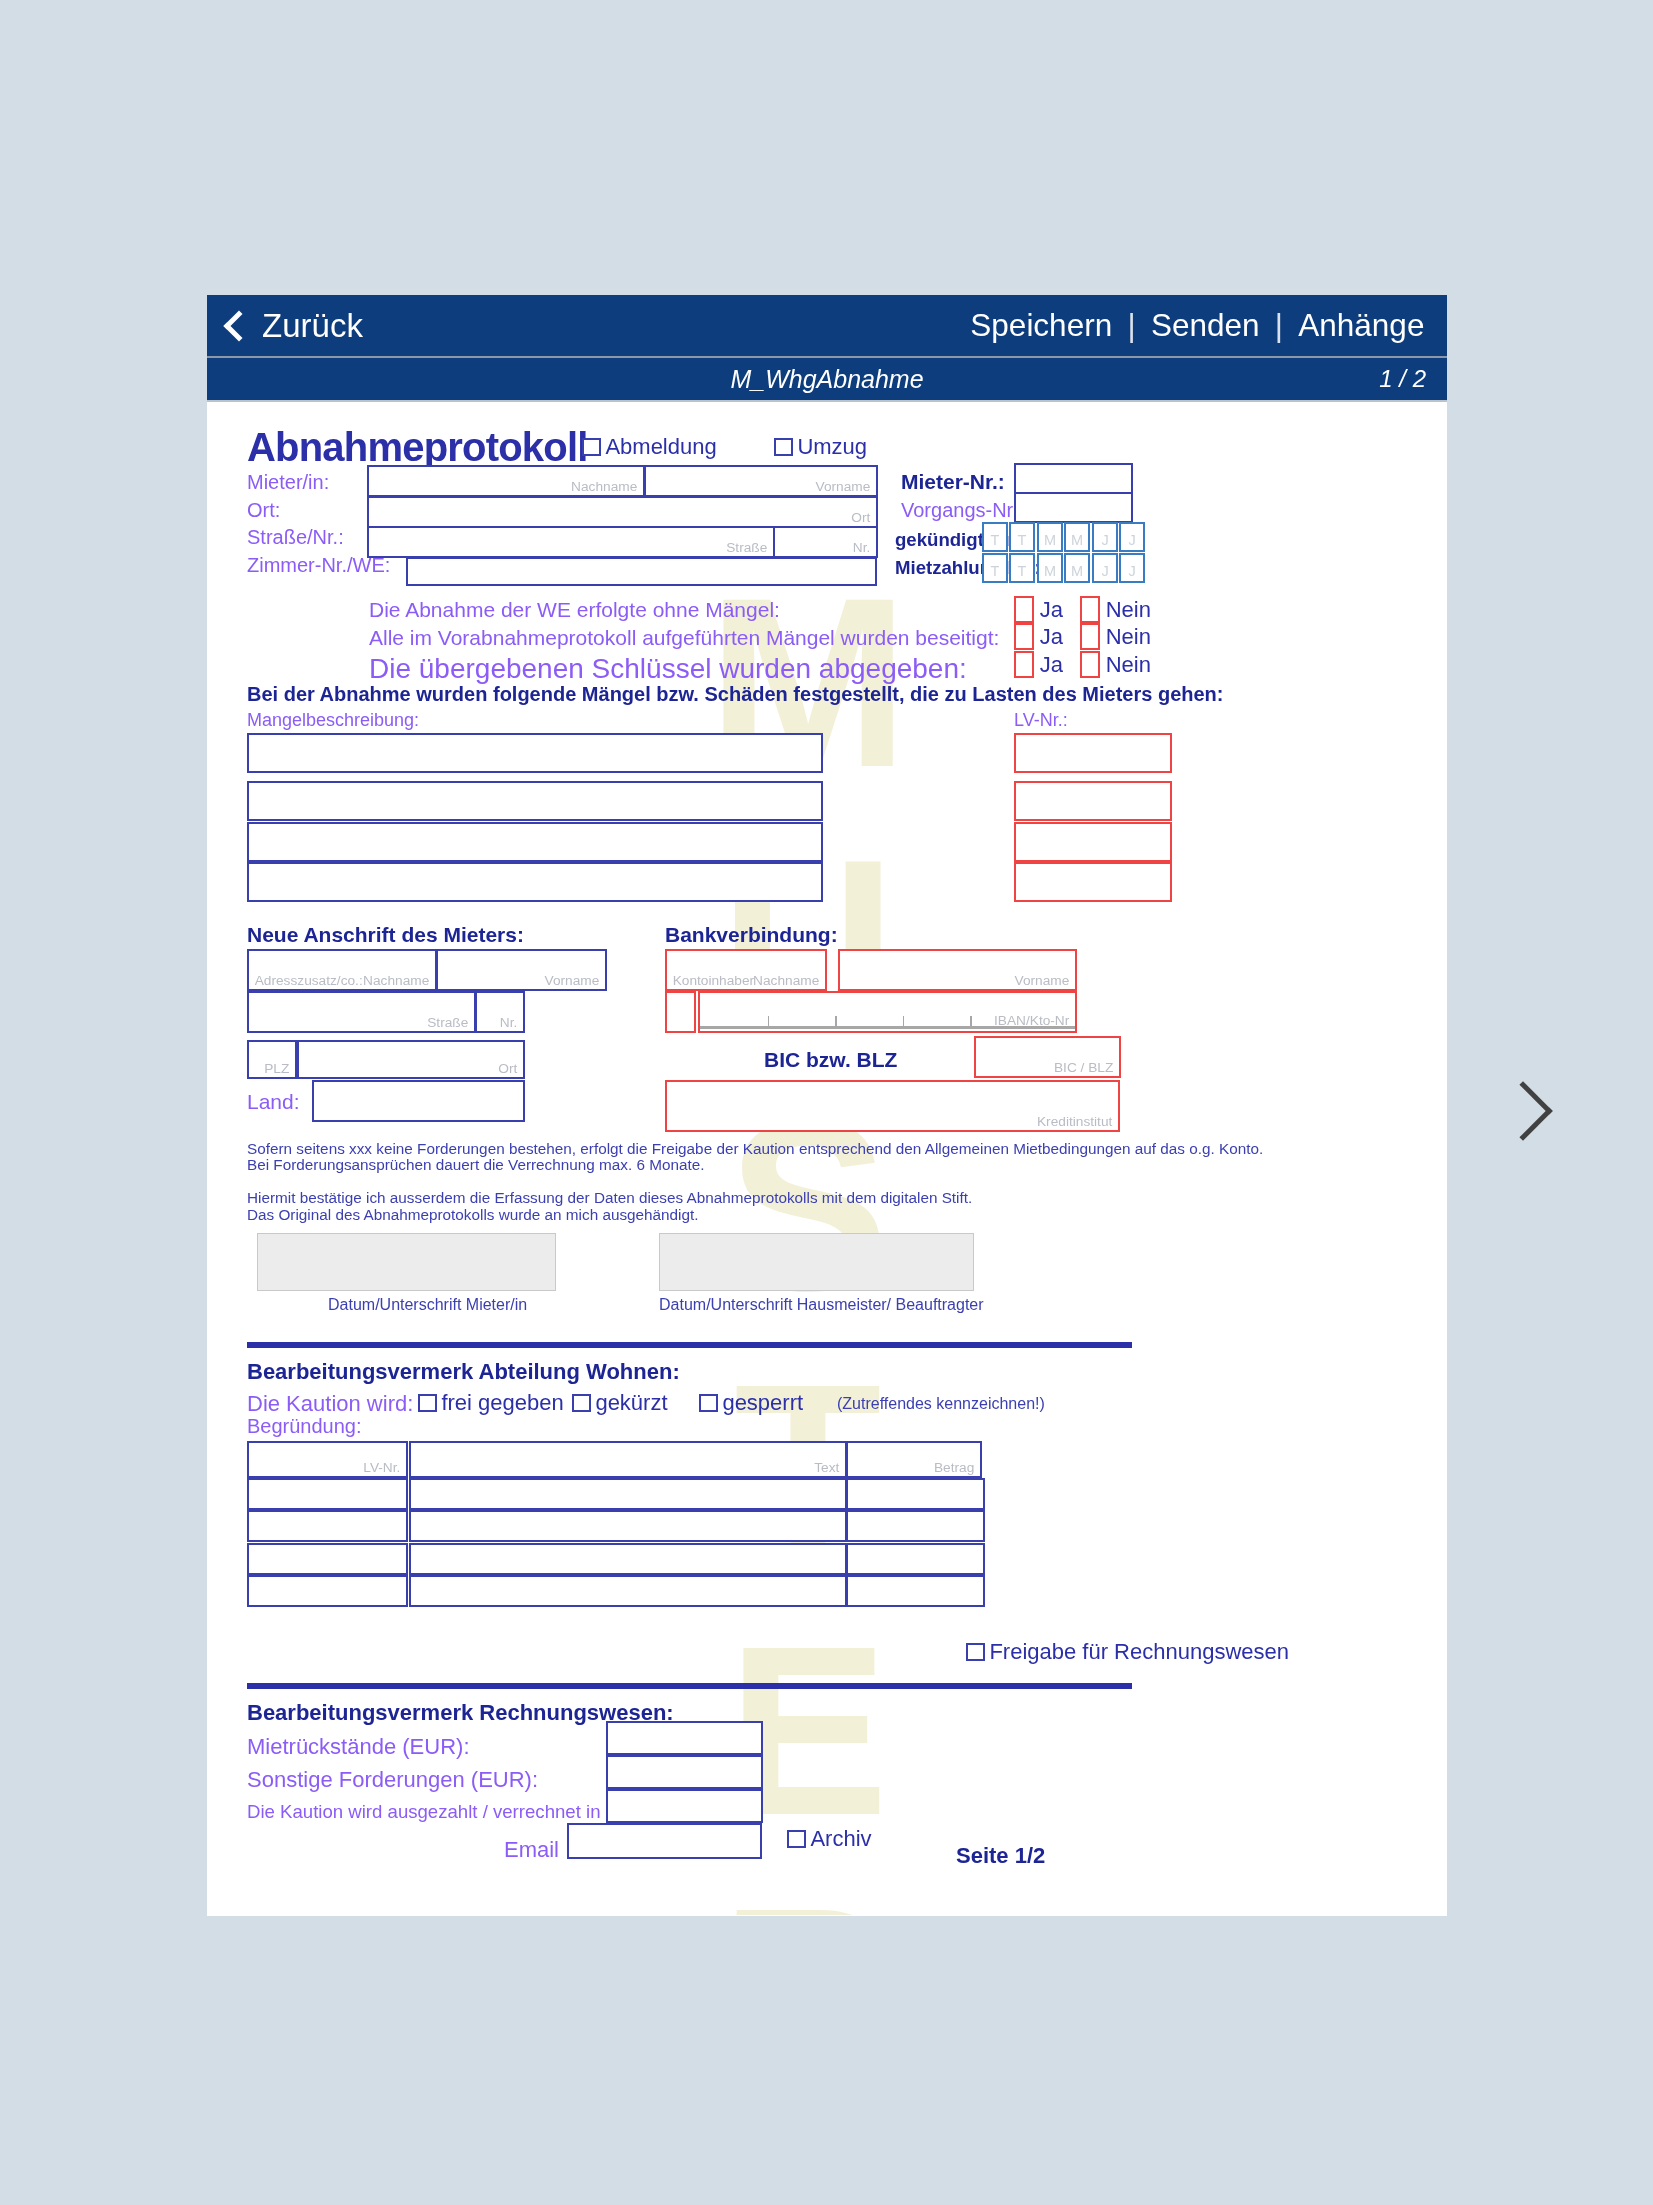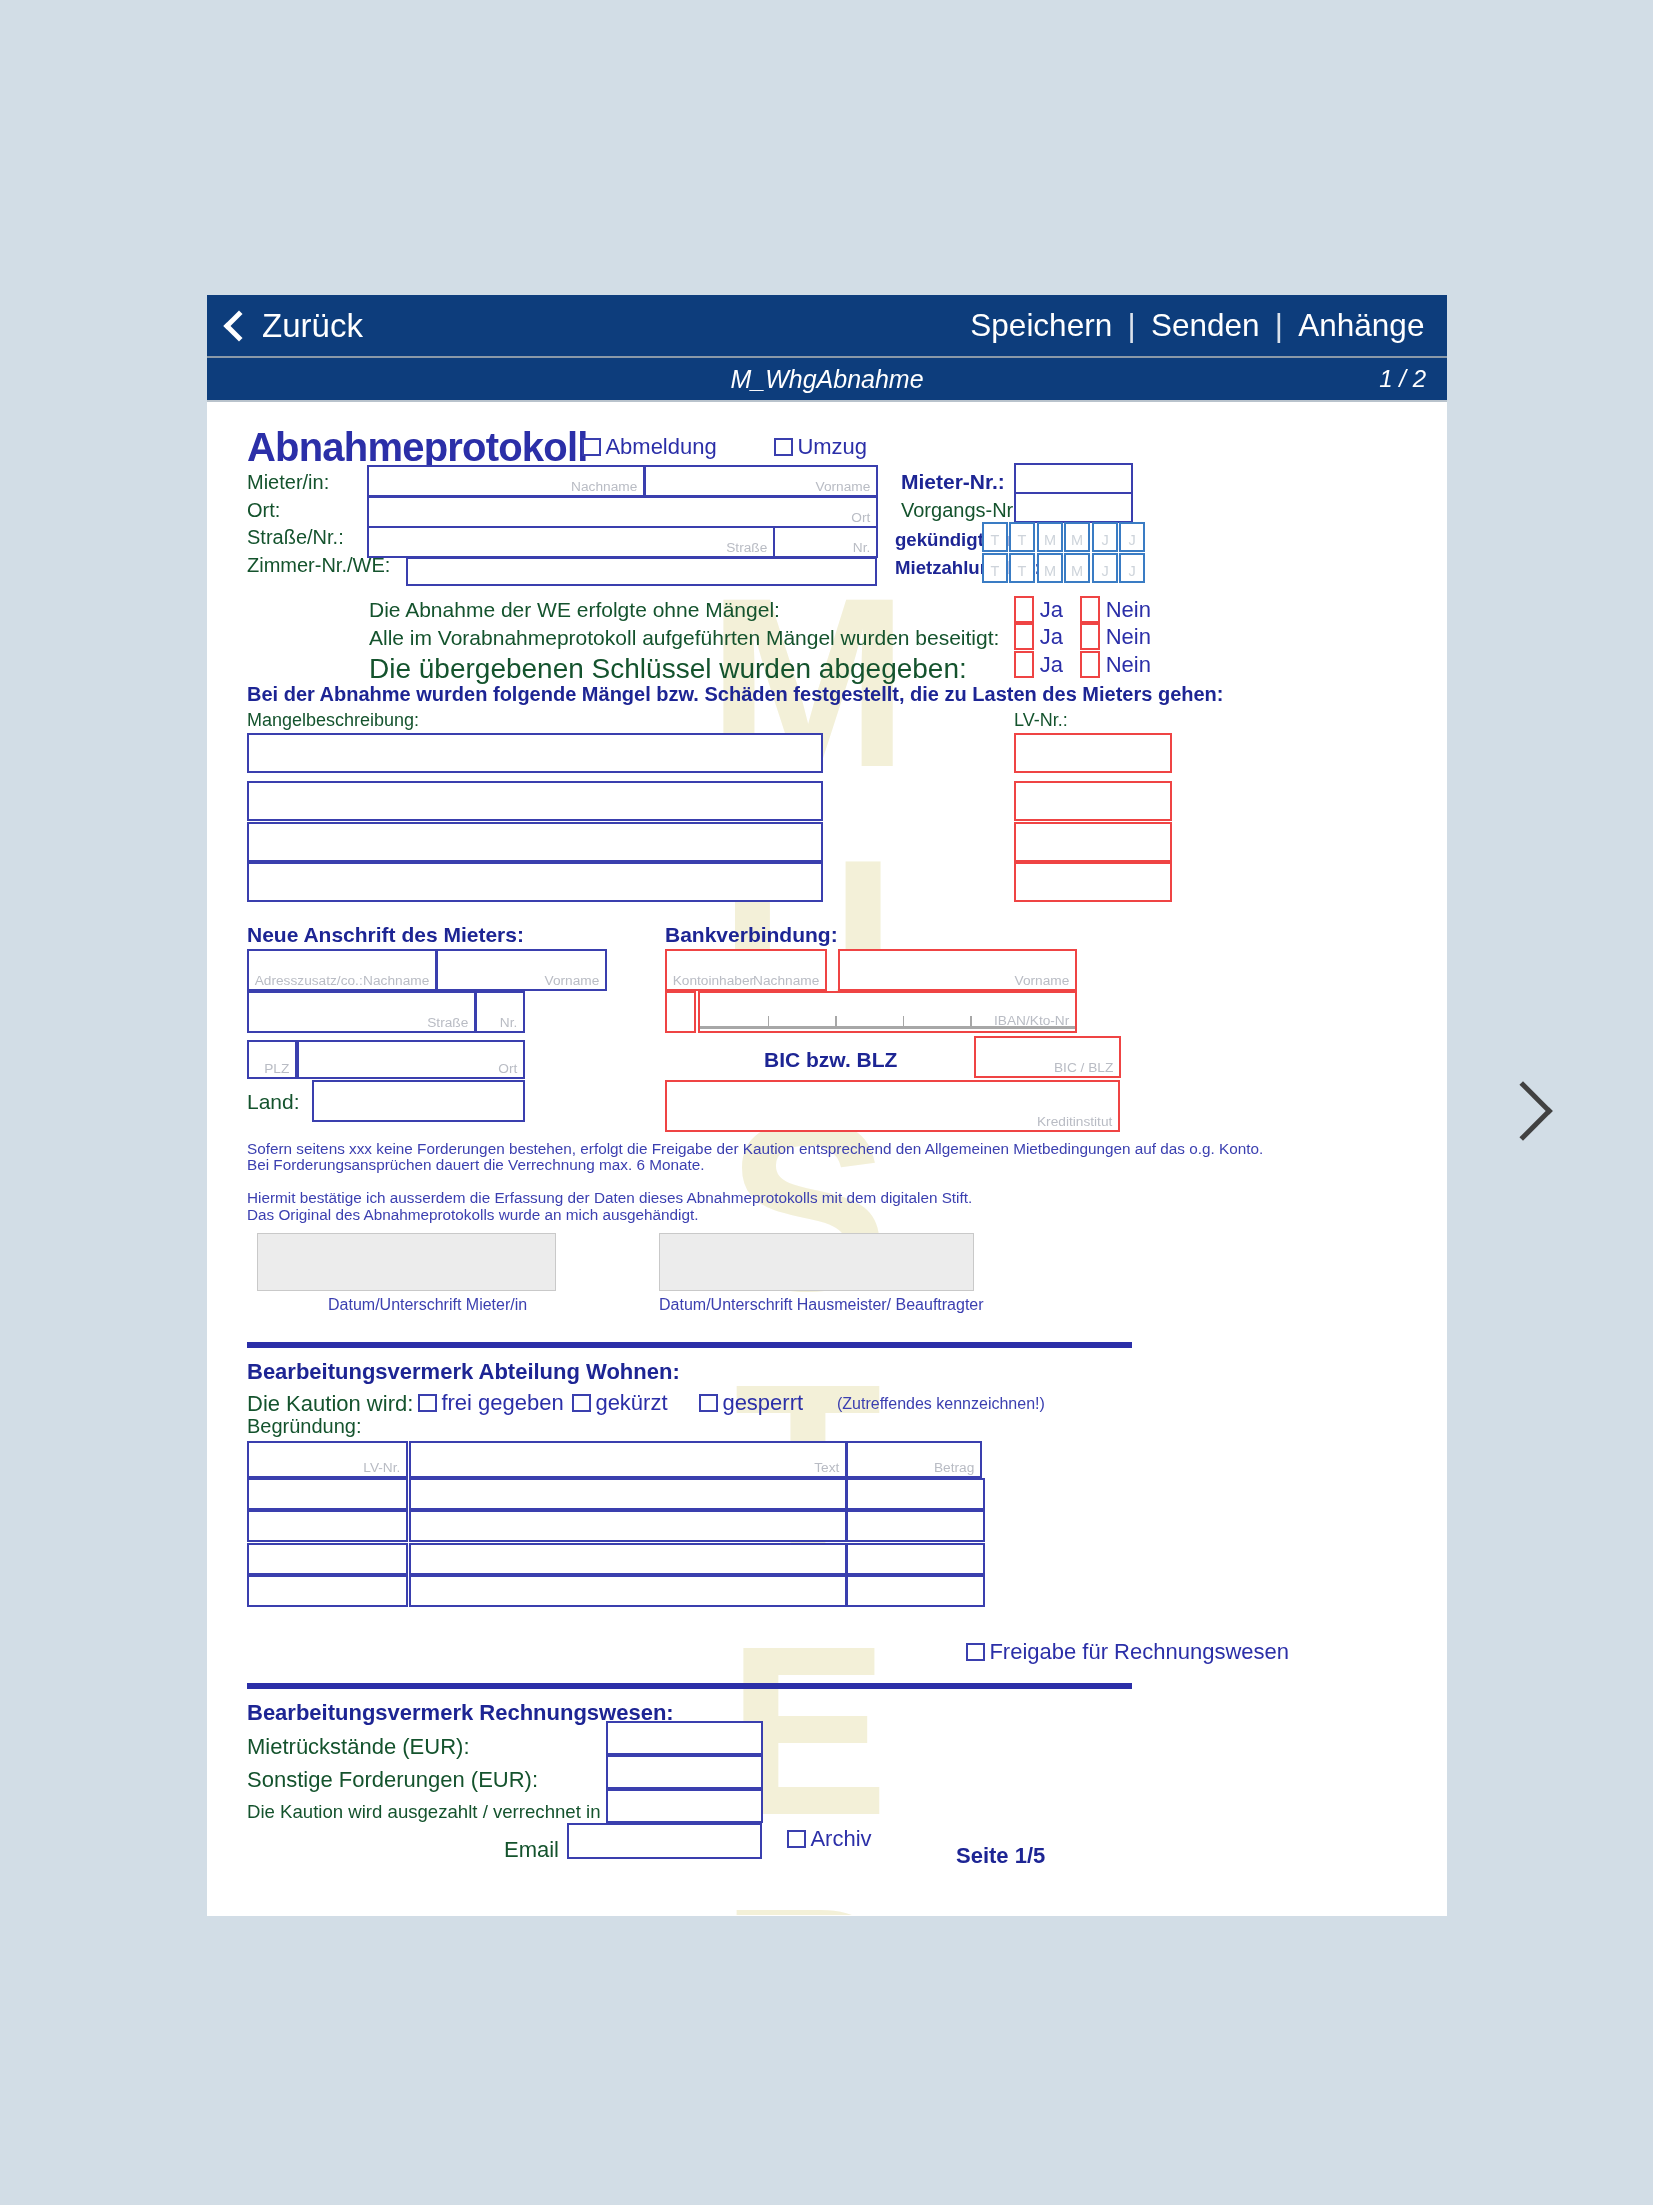--- a/index.html
+++ b/index.html
@@ -39,21 +39,21 @@
       font-weight:bold;line-height:234px;letter-spacing:-8px;z-index:0;
       writing-mode:vertical-rl;text-orientation:upright;user-select:none;}
   .layer{position:relative;z-index:2;}
   .abs{position:absolute;}
   
   .bx{position:absolute;box-sizing:border-box;border:2.4px solid #3a3fae;background:#fff;}
   .bxr{position:absolute;box-sizing:border-box;border:2.4px solid #ef4444;background:#fff;}
   .hint{position:absolute;right:5.7px;bottom:0.8px;color:#b9bcc4;font-size:13.7px;
         font-family:"Liberation Sans",sans-serif;}
   .hintL{position:absolute;left:5.7px;bottom:0.8px;color:#b9bcc4;font-size:13.7px;}
-  .lbl{position:absolute;color:#14532d;font-size:20px;white-space:nowrap;}
+  .lbl{position:absolute;color:#8b5cf6;font-size:20px;white-space:nowrap;}
   .lblB{position:absolute;color:#1d2594;font-size:21px;font-weight:bold;white-space:nowrap;}
   .lblS{position:absolute;color:#3b3fb0;font-size:15.3px;white-space:nowrap;}
   .title{position:absolute;left:0;top:0;font-size:40px;font-weight:bold;color:#2b2fa8;letter-spacing:-0.8px;}
   
   .cb{display:inline-block;width:18.6px;height:18.6px;border:2.4px solid #3a3fae;
       box-sizing:border-box;background:#fff;vertical-align:-2.4px;margin-right:4.8px;}
   .cbr{display:inline-block;width:20px;height:27px;border:2.4px solid #ef4444;
       box-sizing:border-box;background:#fff;vertical-align:-5.7px;margin-right:5.7px;}
   .cbrow{position:absolute;color:#2b2fa8;font-size:22px;white-space:nowrap;cursor:pointer;}
   .rule{position:absolute;height:5.7px;background:#2b2fa8;}
@@ -335,18 +335,18 @@
 
       <div class="lbl" style="left:40px;top:1399px;font-size:18.6px;">Die Kaution wird ausgezahlt / verrechnet in Höhe von (EUR):</div>
       <div class="bx" style="left:399px;top:1387px;width:157px;height:34px;"></div>
 
       <div class="lbl" style="left:297px;top:1435px;font-size:22px;">Email</div>
       <div class="bx" style="left:360px;top:1421px;width:195px;height:36px;"></div>
 
       <div class="cbrow" style="left:580px;top:1424px;">
         <span class="cb"></span><span>Archiv</span>
       </div>
-      <div class="lblB" style="left:749px;top:1441px;font-size:22px;">Seite 1/5</div>
+      <div class="lblB" style="left:749px;top:1441px;font-size:22px;">Seite 1/2</div>
 
     </div>
   </div>
 </div>
 
 
 </body></html>

